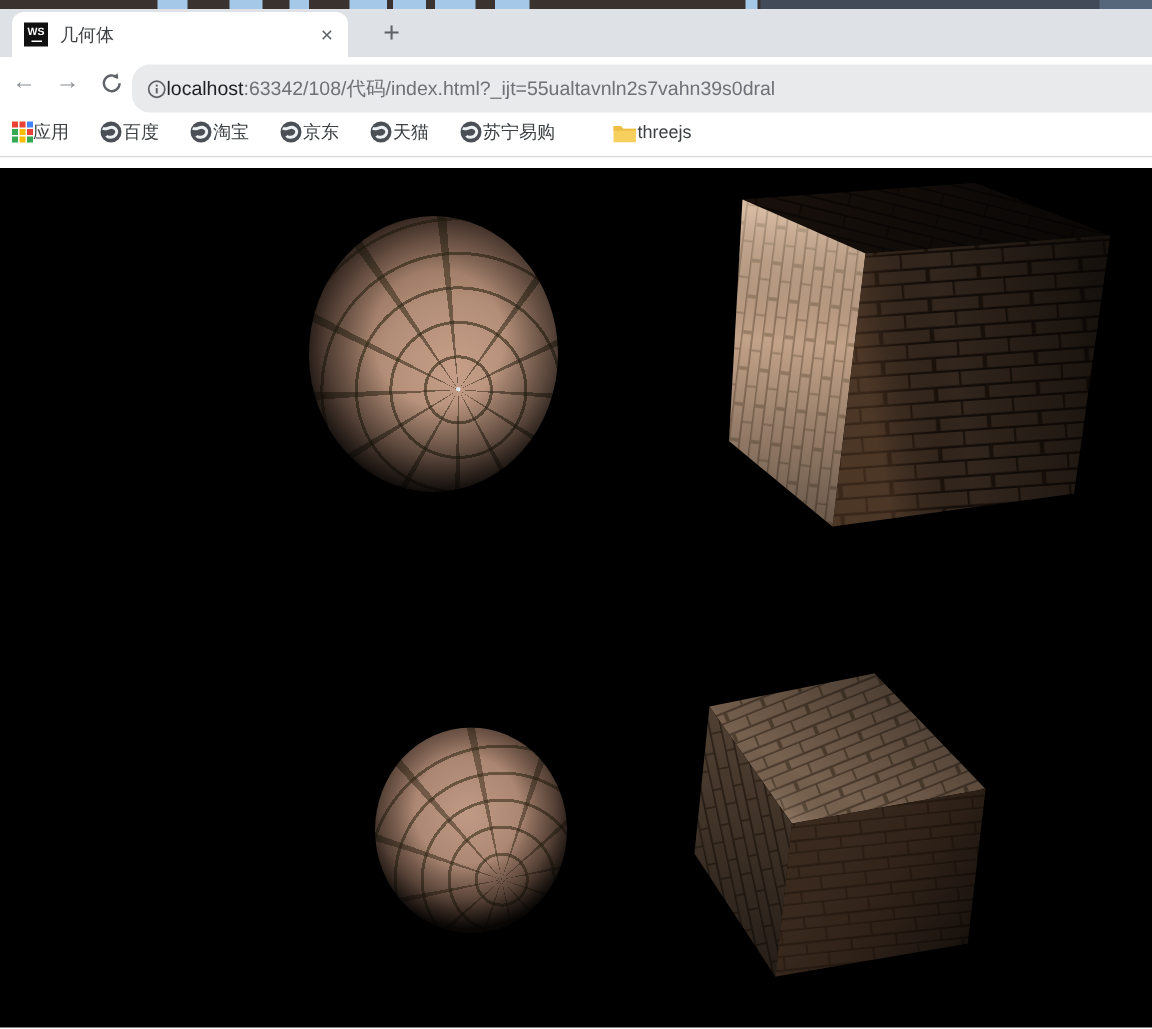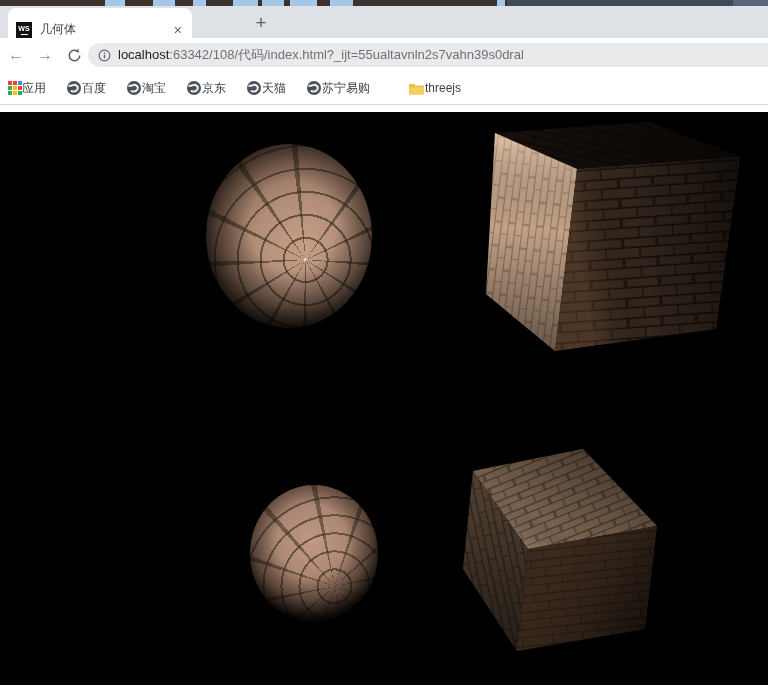--- a/index.html
+++ b/index.html
@@ -6,43 +6,43 @@
   html,body { width:768px; height:686px; overflow:hidden; background:#000;
     font-family:"Liberation Sans","DejaVu Sans",sans-serif; }
   .browser { position:relative; width:768px; height:686px; background:#fff; }
 
   
   .top-strip { position:relative; height:6px; background:#3a322e; }
   .top-strip i { position:absolute; top:0; height:6px; display:block; }
 
   
   .tab-bar { position:relative; height:32px; background:#dee1e6; }
-  .tab { position:absolute; left:8px; top:2px; width:184px; height:30px;
-    background:#fff; border-radius:8px 8px 0 0; display:flex; align-items:flex-end;
+  .tab { position:absolute; left:8px; top:2px; width:224px; height:30px;
+    background:#fff; border-radius:8px 8px 0 0; display:flex; align-items:center;
     padding:0 8px; gap:8px; }
   .favicon { width:16px; height:16px; background:#111; color:#fff;
     font-size:7px; font-weight:bold; display:flex; flex-direction:column;
     align-items:center; justify-content:center; line-height:1; flex:0 0 16px; }
   .favicon b { font-size:7px; letter-spacing:0; }
   .favicon u { display:block; width:7px; height:1px; background:#fff; margin-top:2px; text-decoration:none; }
   .tab-title { font-size:12px; color:#3c4043; flex:1 1 auto; white-space:nowrap;
     overflow:hidden; }
   .tab-close { font-size:14px; color:#5f6368; cursor:default; padding:0 2px; }
   .new-tab { position:absolute; left:248px; top:4px; width:26px; height:26px;
     font-size:19px; color:#5f6368; display:flex; align-items:center; justify-content:center; }
 
   
   .toolbar { position:relative; height:34px; background:#fff; display:flex;
     align-items:center; }
   .nav-btn { width:26px; height:26px; display:flex; align-items:center;
     justify-content:center; color:#8c9196; font-size:16px; margin-left:3px; }
   .nav-btn.reload svg { display:block; }
-  .omnibox { position:absolute; left:88px; right:0; top:5px; height:24px;
+  .omnibox { position:absolute; left:88px; right:0; top:5px; height:32px;
     background:#e9eaec; border-radius:12px 0 0 12px; display:flex;
-    align-items:center; padding:0 10px; gap:7px; overflow:hidden; }
+    align-items:center; padding:0 10px; overflow:hidden; }
   .omnibox .url { font-size:13px; white-space:nowrap; }
   .url .host { color:#202124; }
   .url .rest { color:#6e7175; }
 
   
   .bookmarks { height:33px; background:#fff; border-bottom:1px solid #d7d9dc;
     display:flex; align-items:center; padding-left:8px; gap:20px; }
   .bm { display:flex; align-items:center; }
   .bm-label { font-size:12px; color:#3c4043; white-space:nowrap; }
   .apps-grid { display:grid; grid-template-columns:repeat(3,4px); grid-gap:1px; }

